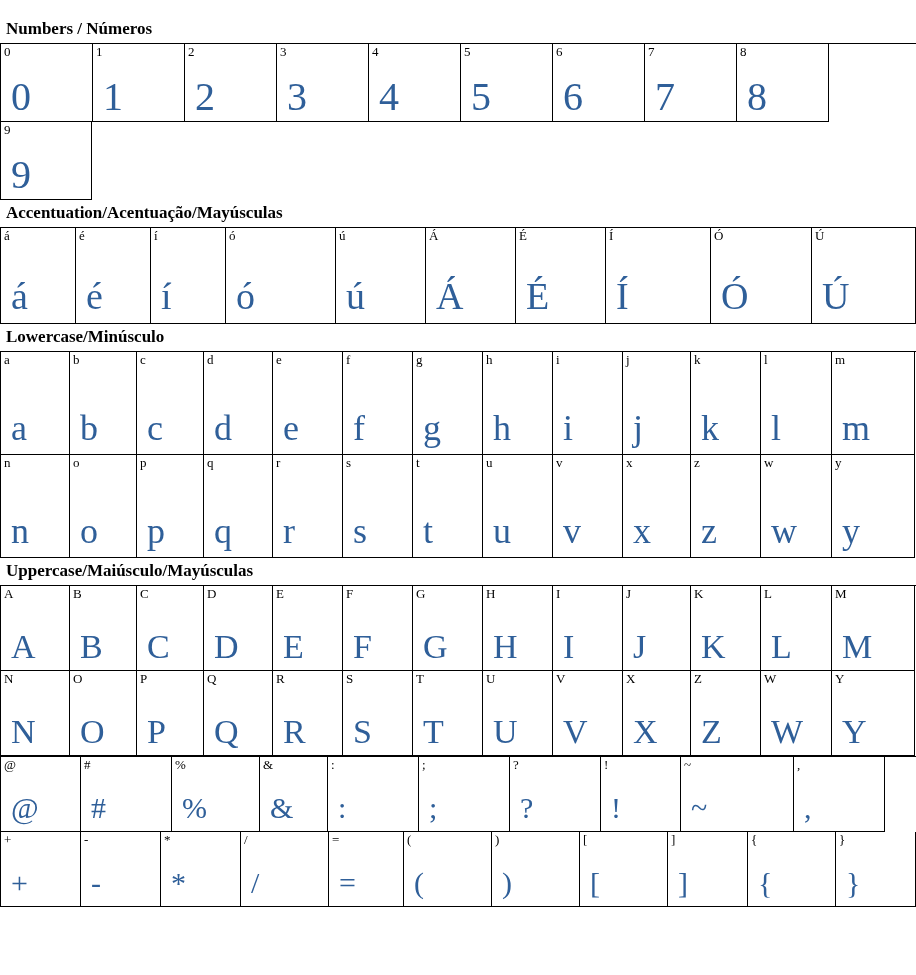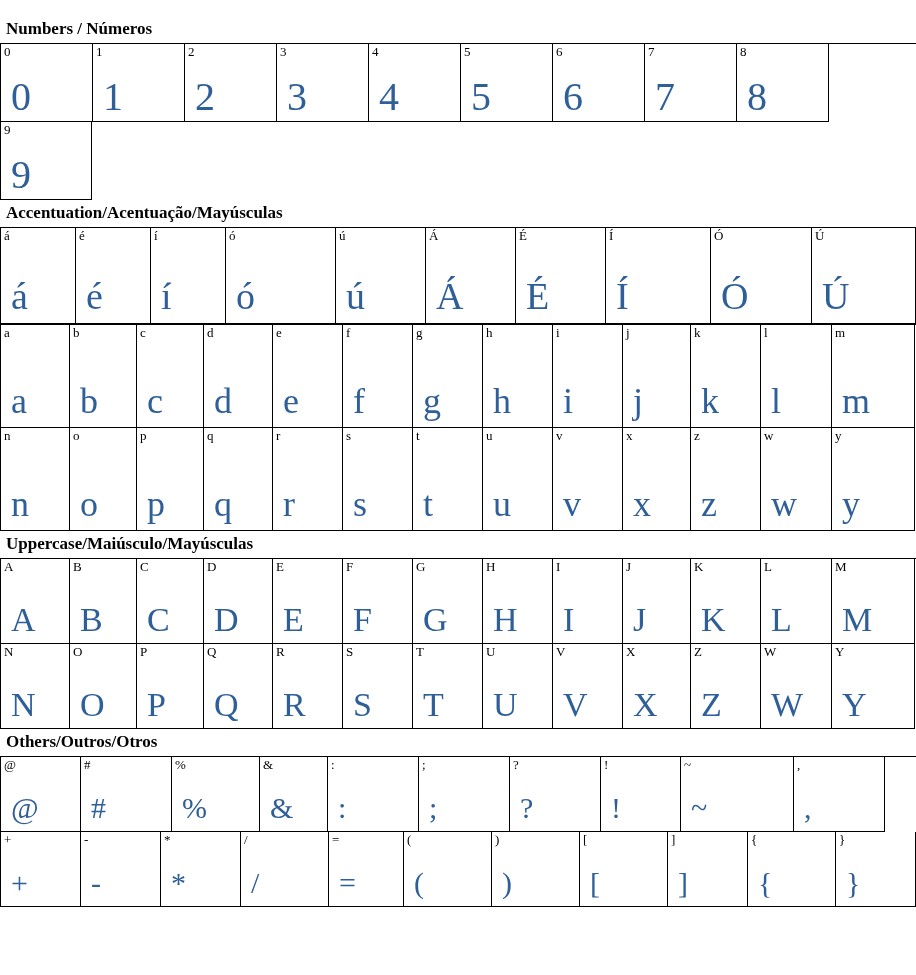--- a/index.html
+++ b/index.html
@@ -170,20 +170,21 @@
         </div>
         <div class="cell" style="width: 101px;">
           <span class="small">Ó</span>
           <span class="big">Ó</span>
         </div>
         <div class="cell" style="width: 104px;">
           <span class="small">Ú</span>
           <span class="big">Ú</span>
         </div>
       </div>
+      <div class="section-title">Lowercase/Minúsculo</div>
       <div class="grid row-lower">
         <div class="cell" style="width: 69px;">
           <span class="small">a</span>
           <span class="big">a</span>
         </div>
         <div class="cell" style="width: 67px;">
           <span class="small">b</span>
           <span class="big">b</span>
         </div>
         <div class="cell" style="width: 67px;">
@@ -383,21 +384,20 @@
         </div>
         <div class="cell" style="width: 71px;">
           <span class="small">W</span>
           <span class="big">W</span>
         </div>
         <div class="cell" style="width: 83px;">
           <span class="small">Y</span>
           <span class="big">Y</span>
         </div>
       </div>
-      <div class="section-title">Others/Outros/Otros</div>
       <div class="grid row-others">
         <div class="cell" style="width: 80px;">
           <span class="small">@</span>
           <span class="big">@</span>
         </div>
         <div class="cell" style="width: 91px;">
           <span class="small">#</span>
           <span class="big">#</span>
         </div>
         <div class="cell" style="width: 88px;">

